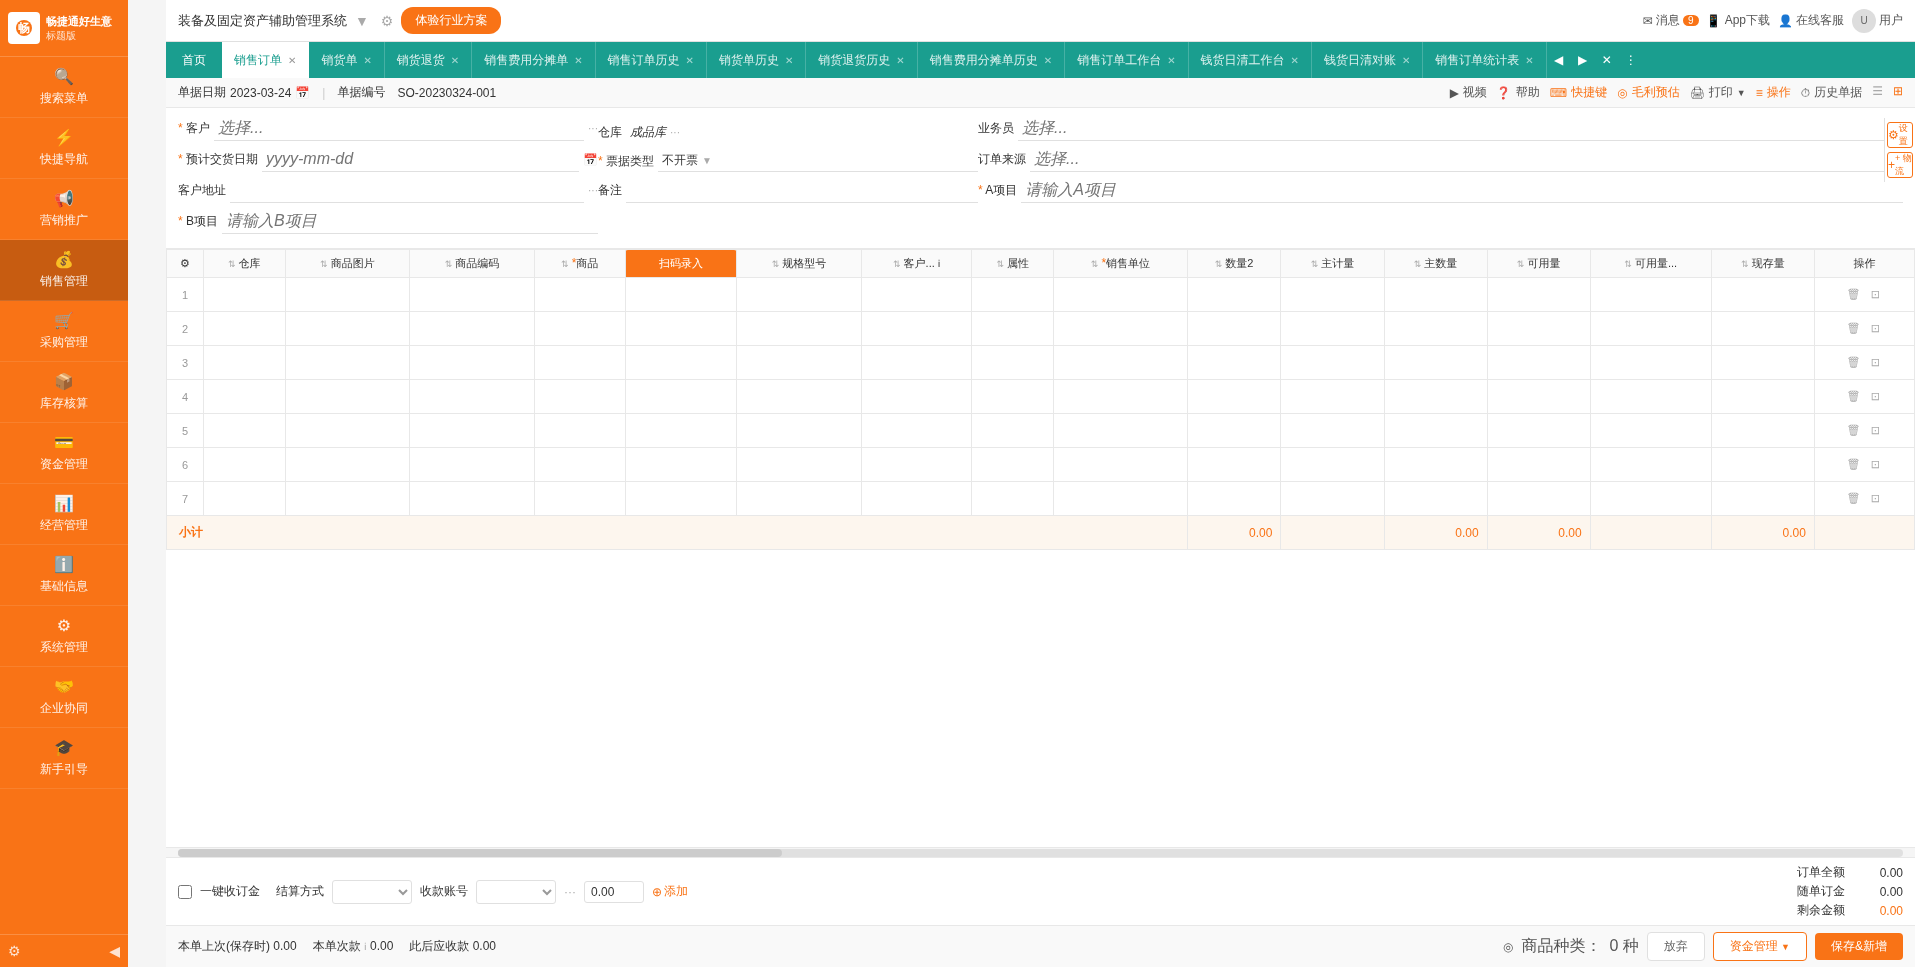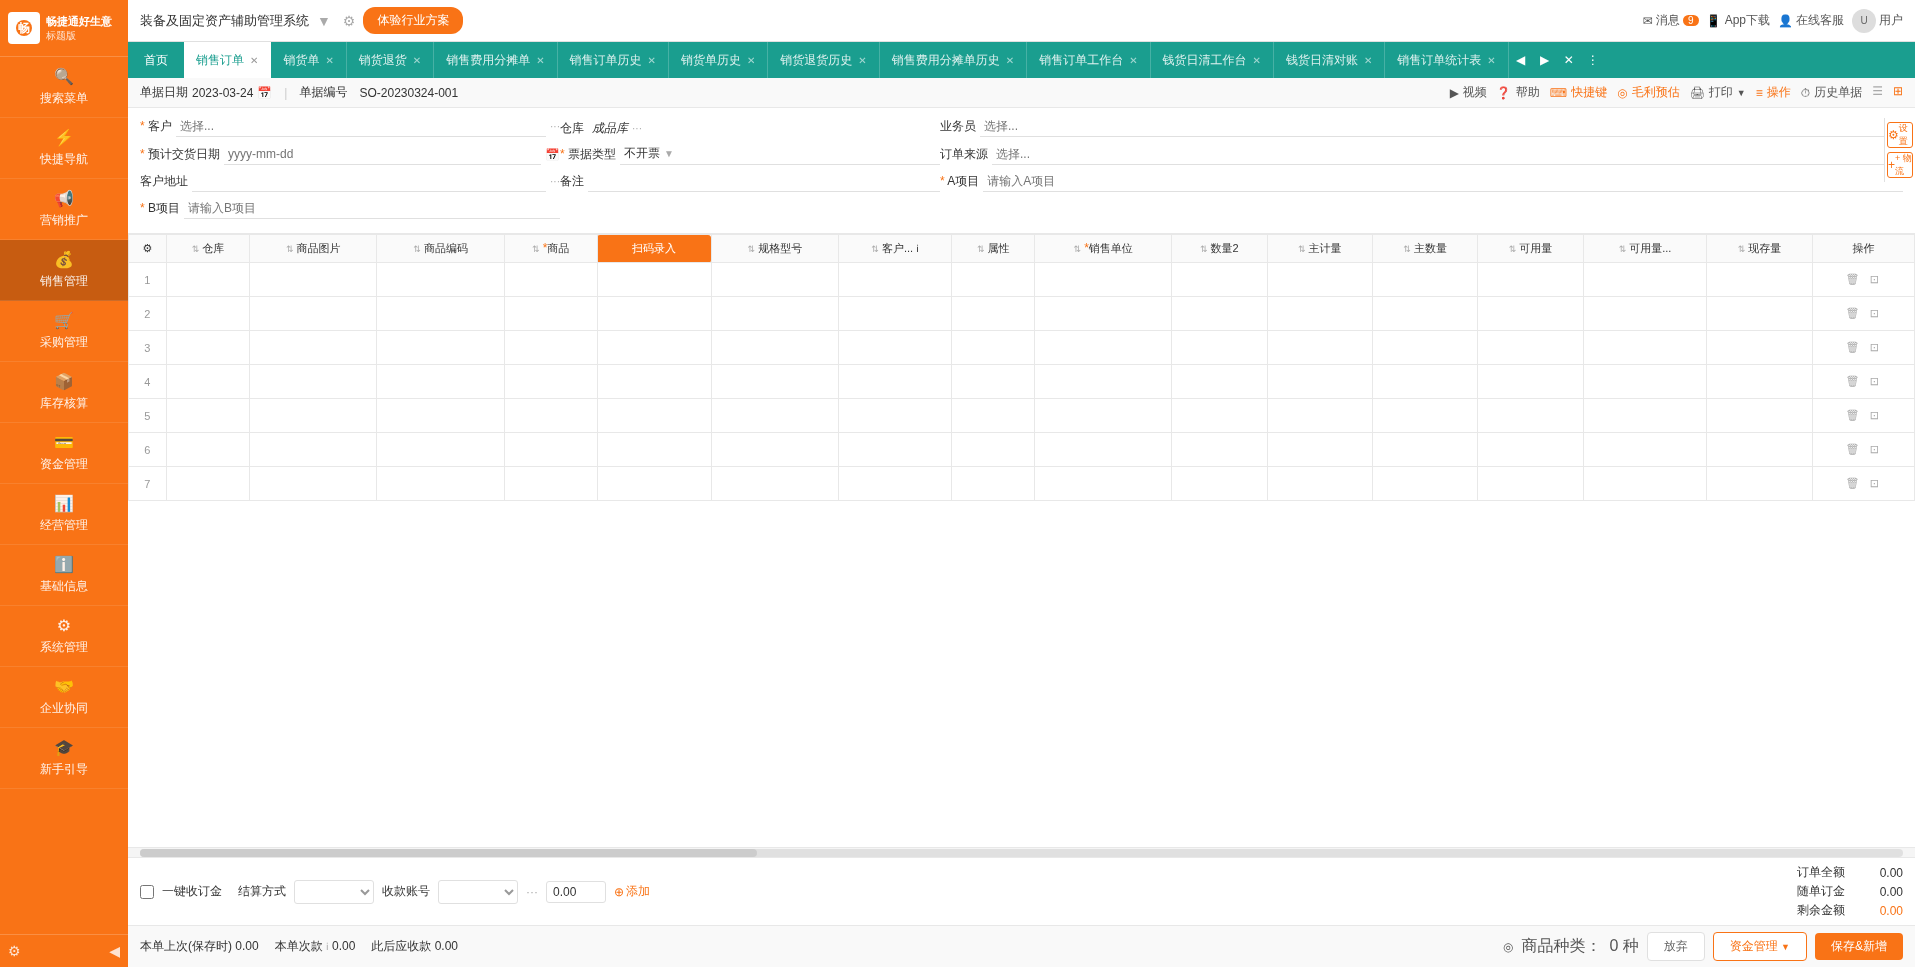--- a/index.html
+++ b/index.html
@@ -56,20 +56,21 @@
       font-size: 14px;
     }
 
     
     .main {
       flex: 1;
       display: flex;
       flex-direction: column;
       overflow: hidden;
       background: #7f1d1d;
+      margin-left: 38px;
     }
 
     
     .topbar {
       background: white;
       height: 42px;
       display: flex;
       align-items: center;
       padding: 0 12px;
       gap: 8px;
@@ -211,24 +212,25 @@
     }
     .form-label.required::before {
       content: '* ';
       color: #f97316;
     }
     .form-input {
       flex: 1;
       border: none;
       border-bottom: 1px solid #e0e0e0;
       padding: 3px 4px;
-      font-size: 12px;
+      font-size: 16px;
       color: #999;
       outline: none;
       background: transparent;
+      font-style: italic;
     }
     .form-dots { color: #aaa; font-size: 10px; cursor: pointer; }
     .form-select-input {
       display: flex;
       align-items: center;
       flex: 1;
       border-bottom: 1px solid #e0e0e0;
       padding: 2px 4px;
       gap: 4px;
     }
@@ -919,20 +921,32 @@
               <td></td>
               <td></td>
               <td></td>
             <td>
                 <div class="row-actions">
               <span class="row-action-btn">🗑</span>
               <span class="row-action-btn">⊡</span>
             </div>
               </td>
           </tr>
+          <tr class="subtotal-row">
+            <td colspan="10">
+              <span class="subtotal-label">小计</span>
+            </td>
+            <td class="subtotal-value" style="color:#f97316;">0.00</td>
+            <td></td>
+            <td class="subtotal-value" style="color:#f97316;">0.00</td>
+            <td class="subtotal-value" style="color:#f97316;">0.00</td>
+            <td></td>
+            <td class="subtotal-value" style="color:#f97316;">0.00</td>
+            <td></td>
+          </tr>
         </tbody>
       </table>
     </div>
 
     <div class="scrollbar-row">
       <div class="scrollbar-track">
         <div class="scrollbar-thumb"></div>
       </div>
     </div>
 

